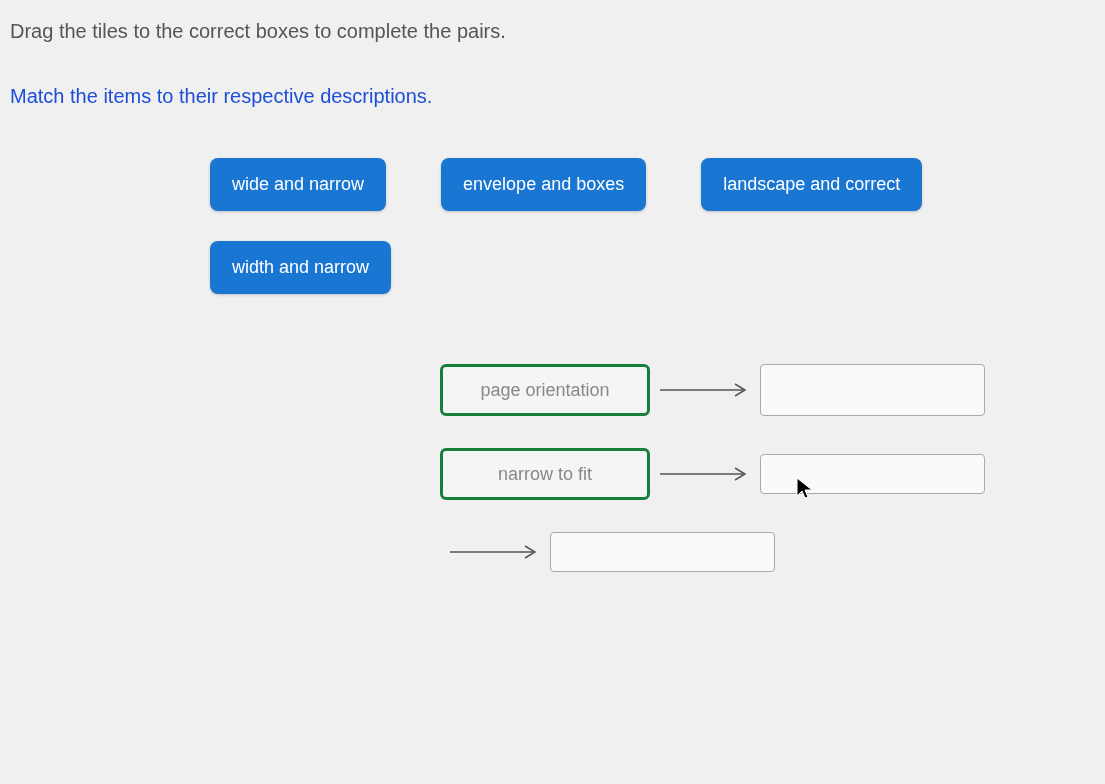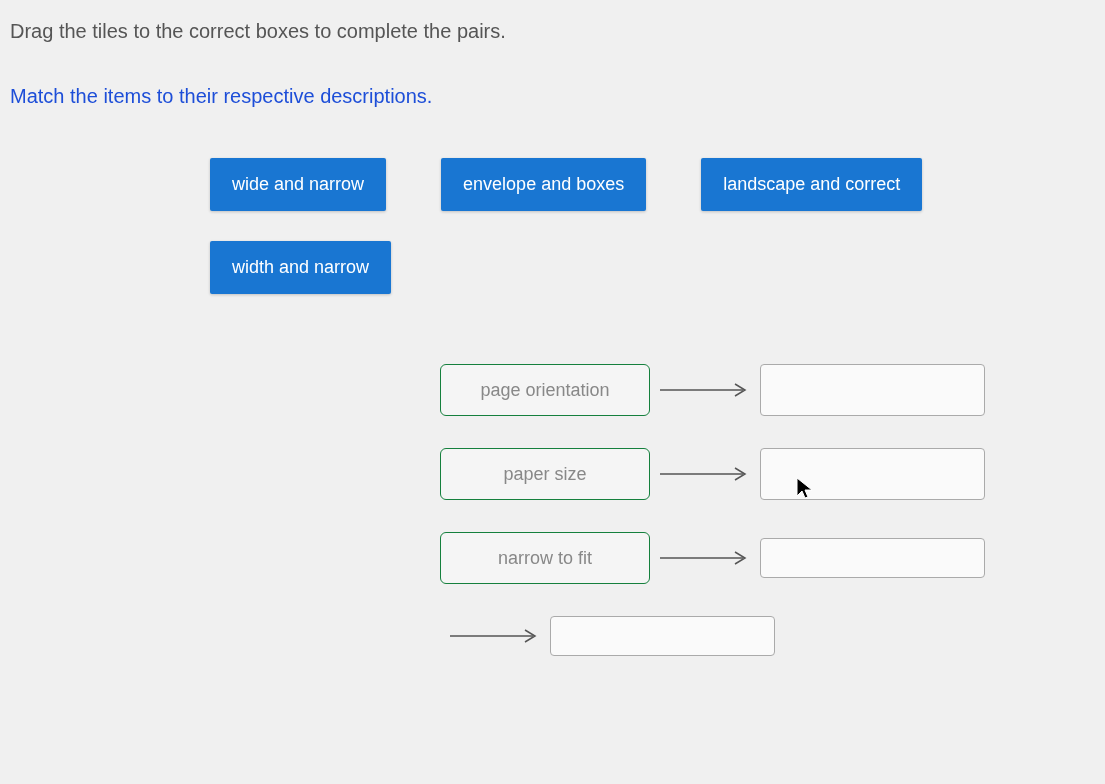--- a/index.html
+++ b/index.html
@@ -32,39 +32,39 @@
     .tile-row {
       display: flex;
       gap: 55px;
       margin-bottom: 30px;
     }
     .tile {
       background: #1976d2;
       color: #fff;
       padding: 16px 22px;
       font-size: 18px;
-      border-radius: 2px;
+      border-radius: 8px;
       cursor: move;
       user-select: none;
       box-shadow: 0 1px 3px rgba(0,0,0,0.2);
       white-space: nowrap;
     }
     .matching-area {
       padding-left: 430px;
     }
     .match-row {
       display: flex;
       align-items: center;
       margin-bottom: 32px;
       gap: 0;
     }
     .label-box {
       width: 210px;
       height: 52px;
-      border: 1px solid #15803d;
+      border: 3px solid #15803d;
       border-radius: 6px;
       display: flex;
       align-items: center;
       justify-content: center;
       font-size: 18px;
       color: #888;
       background: #f5f5f5;
     }
     .arrow {
       width: 110px;
@@ -116,30 +116,20 @@
     <div class="label-box">page orientation</div>
     <div class="arrow">
       <svg viewBox="0 0 100 20">
         <line x1="5" y1="10" x2="88" y2="10" stroke="#555" stroke-width="1.5"></line>
         <polyline points="80,4 90,10 80,16" fill="none" stroke="#555" stroke-width="1.5"></polyline>
       </svg>
     </div>
     <div class="drop-box"></div>
   </div>
 
-  <div class="match-row">
-    <div class="label-box">paper size</div>
-    <div class="arrow">
-      <svg viewBox="0 0 100 20">
-        <line x1="5" y1="10" x2="88" y2="10" stroke="#555" stroke-width="1.5"></line>
-        <polyline points="80,4 90,10 80,16" fill="none" stroke="#555" stroke-width="1.5"></polyline>
-      </svg>
-    </div>
-    <div class="drop-box"></div>
-  </div>
 
   <div class="match-row">
     <div class="label-box">narrow to fit</div>
     <div class="arrow">
       <svg viewBox="0 0 100 20">
         <line x1="5" y1="10" x2="88" y2="10" stroke="#555" stroke-width="1.5"></line>
         <polyline points="80,4 90,10 80,16" fill="none" stroke="#555" stroke-width="1.5"></polyline>
       </svg>
     </div>
     <div class="drop-box small"></div>

